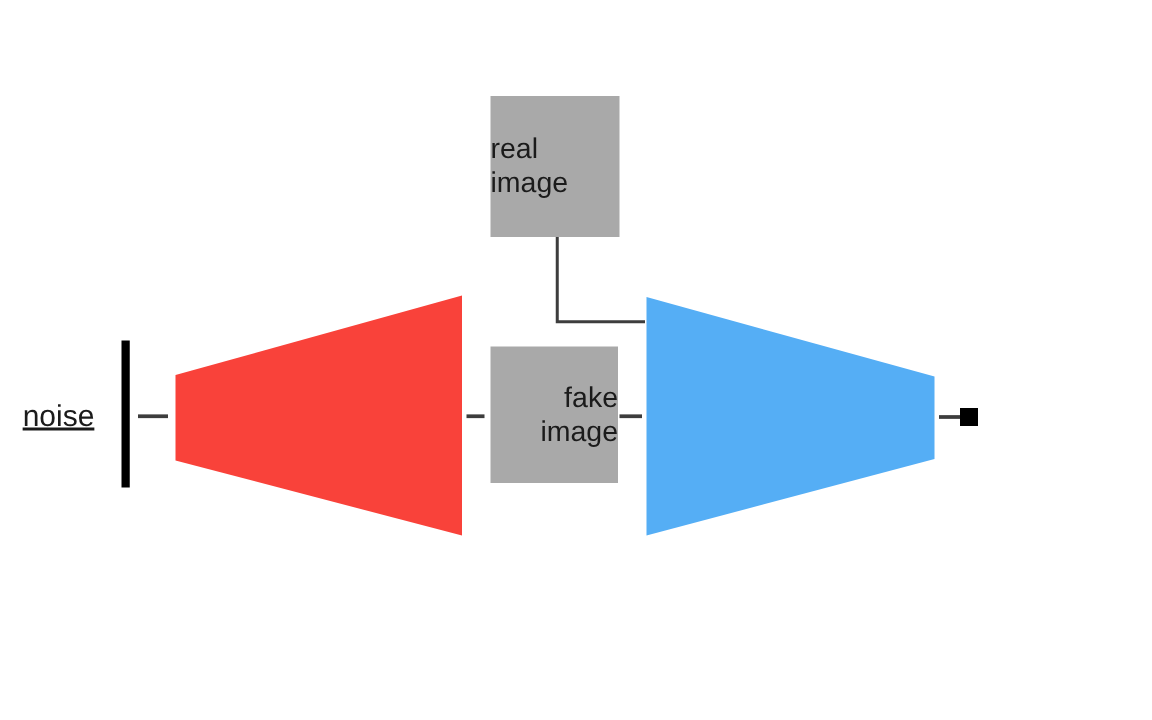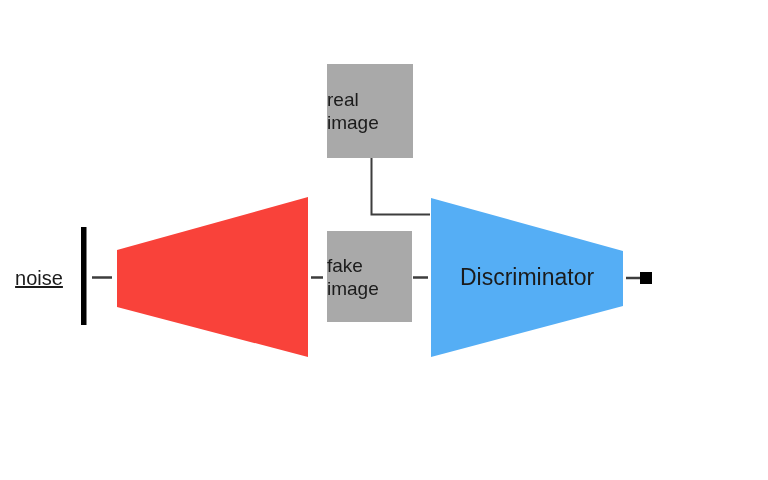--- a/index.html
+++ b/index.html
@@ -59,21 +59,21 @@
     font-size: 19px;
     line-height: 23px;
     text-align: left;
   }
   .fake-image-label {
     left: 327px;
     top: 254px;
     width: 85px;
     font-size: 19px;
     line-height: 23px;
-    text-align: left;
+    text-align: right;
   }
   .score-label {
     left: 663px;
     top: 268px;
     font-size: 18px;
     line-height: 21px;
     text-align: left;
   }
 </style>
 </head>
@@ -108,16 +108,15 @@
 
   <div class="label noise-label">noise</div>
 
 
   <div class="label real-image-label">real
 image</div>
 
   <div class="label fake-image-label">fake
 image</div>
 
-  <div class="label discriminator-label">Discriminator</div>
 
 
 </div>
 
 </body></html>

